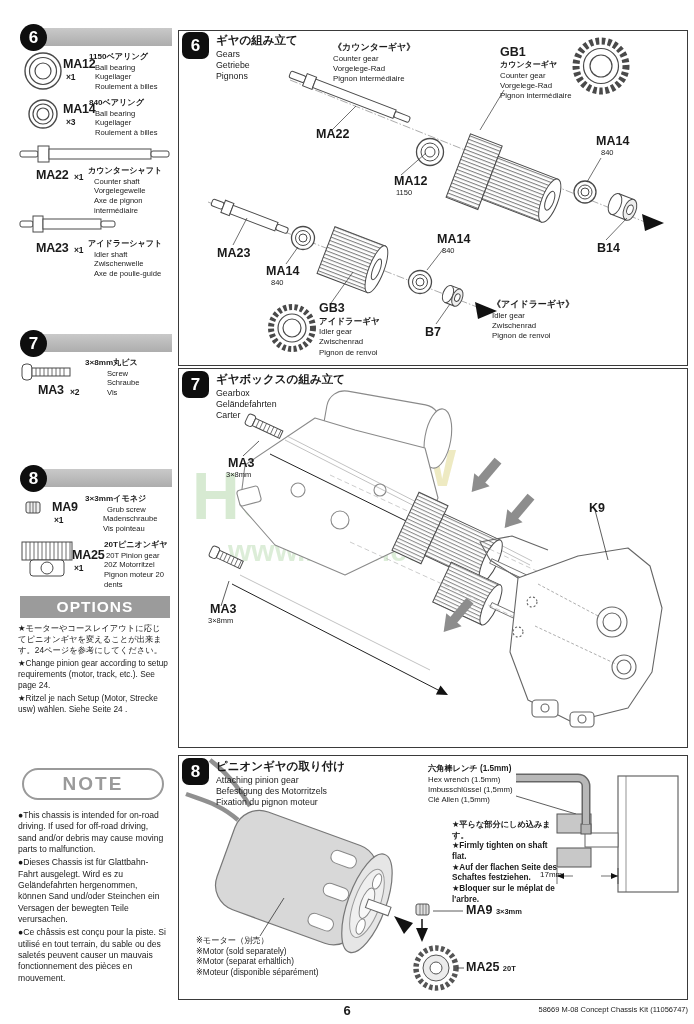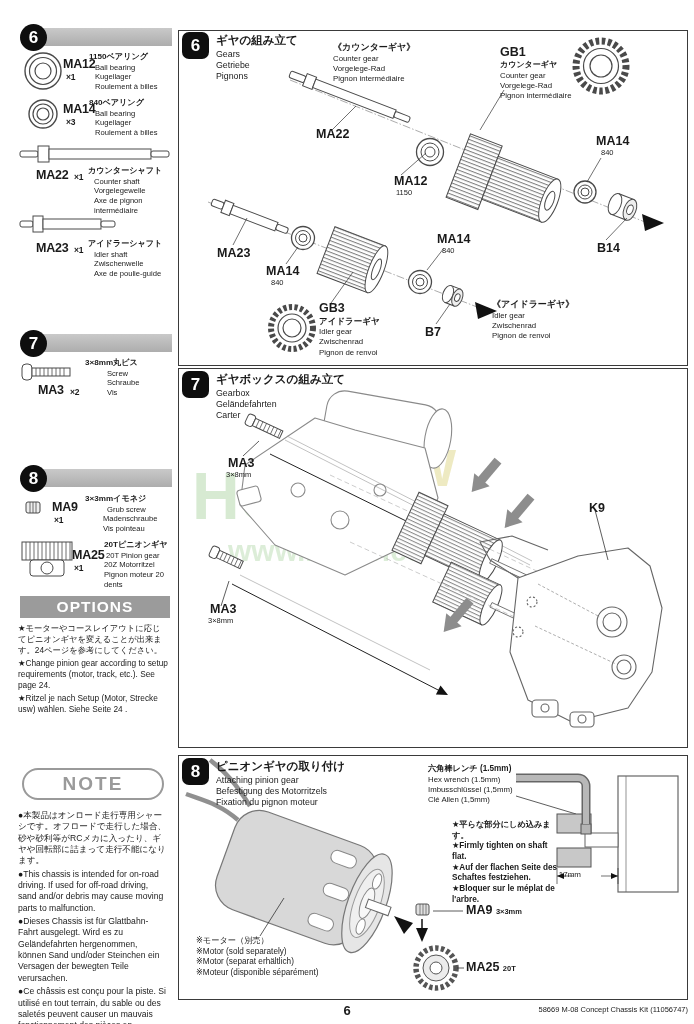--- a/index.html
+++ b/index.html
@@ -169,21 +169,20 @@
 
 <div class="optbar" style="top:596px">OPTIONS</div>
 <div class="optxt" style="top:623px">
   <p>★モーターやコースレイアウトに応じてピニオンギヤを変えることが出来ます。24ページを参考にしてください。</p>
   <p>★Change pinion gear according to setup requirements (motor, track, etc.). See page 24.</p>
   <p>★Ritzel je nach Setup (Motor, Strecke usw) wählen. Siehe Seite 24 .</p>
 </div>
 
 <div class="notepill" style="top:768px">NOTE</div>
 <div class="optxt" style="top:810px;font-size:8.6px">
-  <p>●本製品はオンロード走行専用シャーシです。オフロードで走行した場合、砂や砂利等がRCメカに入ったり、ギヤや回転部に詰まって走行不能になります。</p>
   <p>●This chassis is intended for on-road driving. If used for off-road driving, sand and/or debris may cause moving parts to malfunction.</p>
   <p>●Dieses Chassis ist für Glattbahn-Fahrt ausgelegt. Wird es zu Geländefahrten hergenommen, können Sand und/oder Steinchen ein Versagen der bewegten Teile verursachen.</p>
   <p>●Ce châssis est conçu pour la piste. Si utilisé en tout terrain, du sable ou des saletés peuvent causer un mauvais fonctionnement des pièces en mouvement.</p>
 </div>
 
 <div class="mainbox" style="top:30px;height:336px"></div>
 <div class="icon" style="left:180px;top:32px;z-index:4">
 <svg width="506" height="332" viewBox="0 0 506 332">
   <defs>
     <pattern id="hl6" width="6" height="3.6" patternUnits="userSpaceOnUse">
@@ -507,21 +506,21 @@
   <div>Hex wrench (1.5mm)</div>
   <div>Imbusschlüssel (1,5mm)</div>
   <div>Clé Allen (1,5mm)</div>
 </div>
 <div class="cap" style="left:452px;top:820px;width:112px;white-space:normal;font-weight:bold;font-size:8.2px">
   <div>★平らな部分にしめ込みます。</div>
   <div>★Firmly tighten on shaft flat.</div>
   <div>★Auf der flachen Seite des Schaftes festziehen.</div>
   <div>★Bloquer sur le méplat de l'arbre.</div>
 </div>
-<div class="sub" style="left:553px;top:870px;width:28px;text-align:right;font-size:8px">17mm</div>
+<div class="sub" style="left:540px;top:870px;width:28px;text-align:left;font-size:8px">17mm</div>
 <div class="cap" style="left:196px;top:936px;font-size:8.2px">
   <div>※モーター（別売）</div>
   <div>※Motor (sold separately)</div>
   <div>※Motor (separat erhältlich)</div>
   <div>※Moteur (disponible séparément)</div>
 </div>
 <div class="lbl" style="left:466px;top:903px"><span>MA9</span> <span class="sz">3×3mm</span></div>
 <div class="lbl" style="left:466px;top:960px"><span>MA25</span> <span class="sz">20T</span></div>
 
 <div class="footer-page">6</div>

